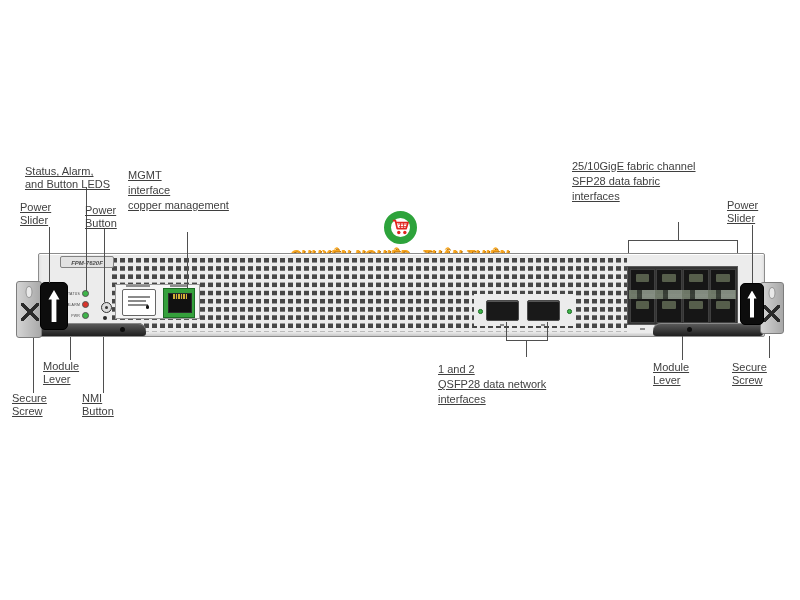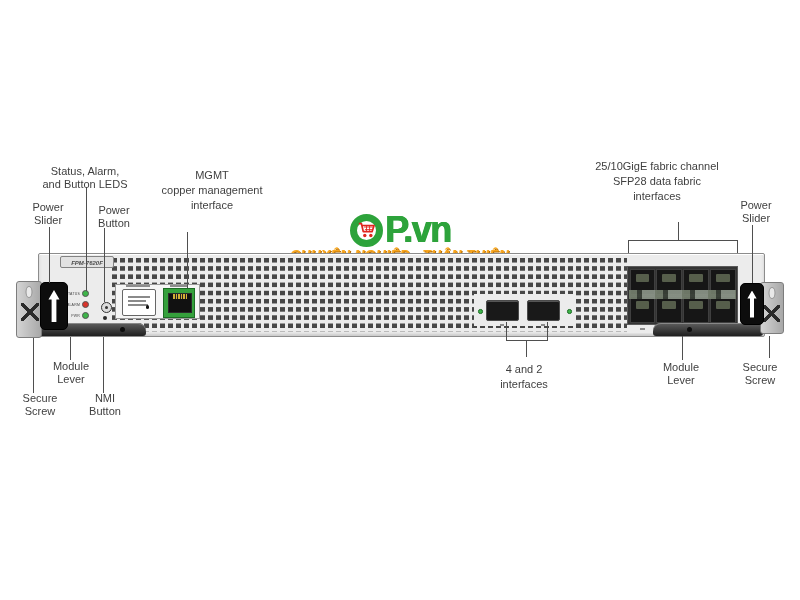--- a/index.html
+++ b/index.html
@@ -58,37 +58,36 @@
             border-radius:50%;background:#e9e9e9;border:1px solid #949494;box-sizing:border-box;}
   .xscrew{background:
      linear-gradient(45deg,rgba(0,0,0,0) 42%,#2b2b2b 42% 58%,rgba(0,0,0,0) 58%),
      linear-gradient(135deg,rgba(0,0,0,0) 42%,#2b2b2b 42% 58%,rgba(0,0,0,0) 58%);}
   .slider-mod{background:#0d0d0d;border:1px solid #000;border-radius:5px;box-sizing:border-box;
               display:flex;align-items:center;justify-content:center;}
   .slider-arrow{background:#fff;clip-path:polygon(50% 0%,96% 30%,70% 30%,70% 100%,30% 100%,30% 30%,4% 30%);}
   
   .vline{width:1px;background:#4f4f4f;}
   .hline{height:1px;background:#4f4f4f;}
-  .co-text{font-size:11px;line-height:13px;color:#3f3f3f;text-align:center;}
+  .co-text{font-size:11px;line-height:13px;color:#3f3f3f;text-align:left;text-decoration:underline;}
   .co-text span{display:block;}
   .lh15 span{line-height:15px;}
 </style>
 </head>
 <body>
 
 <div class="abs logo-row">
   <span class="cart-o">
     <svg width="19" height="17" viewBox="0 0 24 22">
       <path d="M2 2h3.4l2.4 10.5h11.4l2.6-8H6.2" fill="none" stroke="#e0251f" stroke-width="2.2" stroke-linejoin="round"></path>
       <path d="M8.6 6.5h12 M10 9.8h9.6 M12 4.5v8 M16 4.5v8" stroke="#e0251f" stroke-width="1.1"></path>
       <circle cx="9.8" cy="17.5" r="2.2" fill="#e0251f"></circle>
       <circle cx="17.6" cy="17.5" r="2.2" fill="#e0251f"></circle>
     </svg>
   </span>
-  <span class="logo-txt">P.vn</span>
 </div>
 <div class="abs tagline">CHUYÊN NGHIỆP - THÂN THIỆN</div>
 
 <div class="abs chassis"></div>
 <div class="abs dots"></div>
 <div class="abs model-label">FPM-7620F</div>
 
 <div class="abs" style="left:58px;top:290px;width:36px;">
   <div class="led-row">
     <span class="led-label">STATUS</span>
@@ -192,48 +191,49 @@
     <span>and Button LEDS</span>
 </div>
 <div class="abs co-text" style="left:20px;top:201px;width:56px;">
   <span>Power</span>
     <span>Slider</span>
 </div>
 <div class="abs co-text" style="left:85px;top:204px;width:58px;">
   <span>Power</span>
     <span>Button</span>
 </div>
-<div class="abs co-text lh15" style="left:138px;top:168px;width:148px;">
+<div class="abs co-text lh15" style="left:128px;top:168px;width:148px;">
   <span>MGMT</span>
-  <span>copper management</span>
-    <span>interface</span>
+  <span>interface</span>
+    <span>copper management</span>
 </div>
 <div class="abs co-text lh15" style="left:572px;top:159px;width:170px;">
     <span>25/10GigE fabric channel</span>
   <span>SFP28 data fabric</span>
     <span>interfaces</span>
 </div>
 <div class="abs co-text" style="left:727px;top:199px;width:58px;">
   <span>Power</span>
     <span>Slider</span>
 </div>
 <div class="abs co-text" style="left:43px;top:360px;width:56px;">
   <span>Module</span>
     <span>Lever</span>
 </div>
 <div class="abs co-text" style="left:12px;top:392px;width:56px;">
   <span>Secure</span>
     <span>Screw</span>
 </div>
-<div class="abs co-text" style="left:76px;top:392px;width:58px;">
+<div class="abs co-text" style="left:82px;top:392px;width:58px;">
   <span>NMI</span>
     <span>Button</span>
 </div>
 <div class="abs co-text lh15" style="left:438px;top:362px;width:172px;">
-  <span>4 and 2</span>
+  <span>1 and 2</span>
+  <span>QSFP28 data network</span>
     <span>interfaces</span>
 </div>
 <div class="abs co-text" style="left:653px;top:361px;width:56px;">
   <span>Module</span>
     <span>Lever</span>
 </div>
 <div class="abs co-text" style="left:732px;top:361px;width:56px;">
   <span>Secure</span>
     <span>Screw</span>
 </div>

